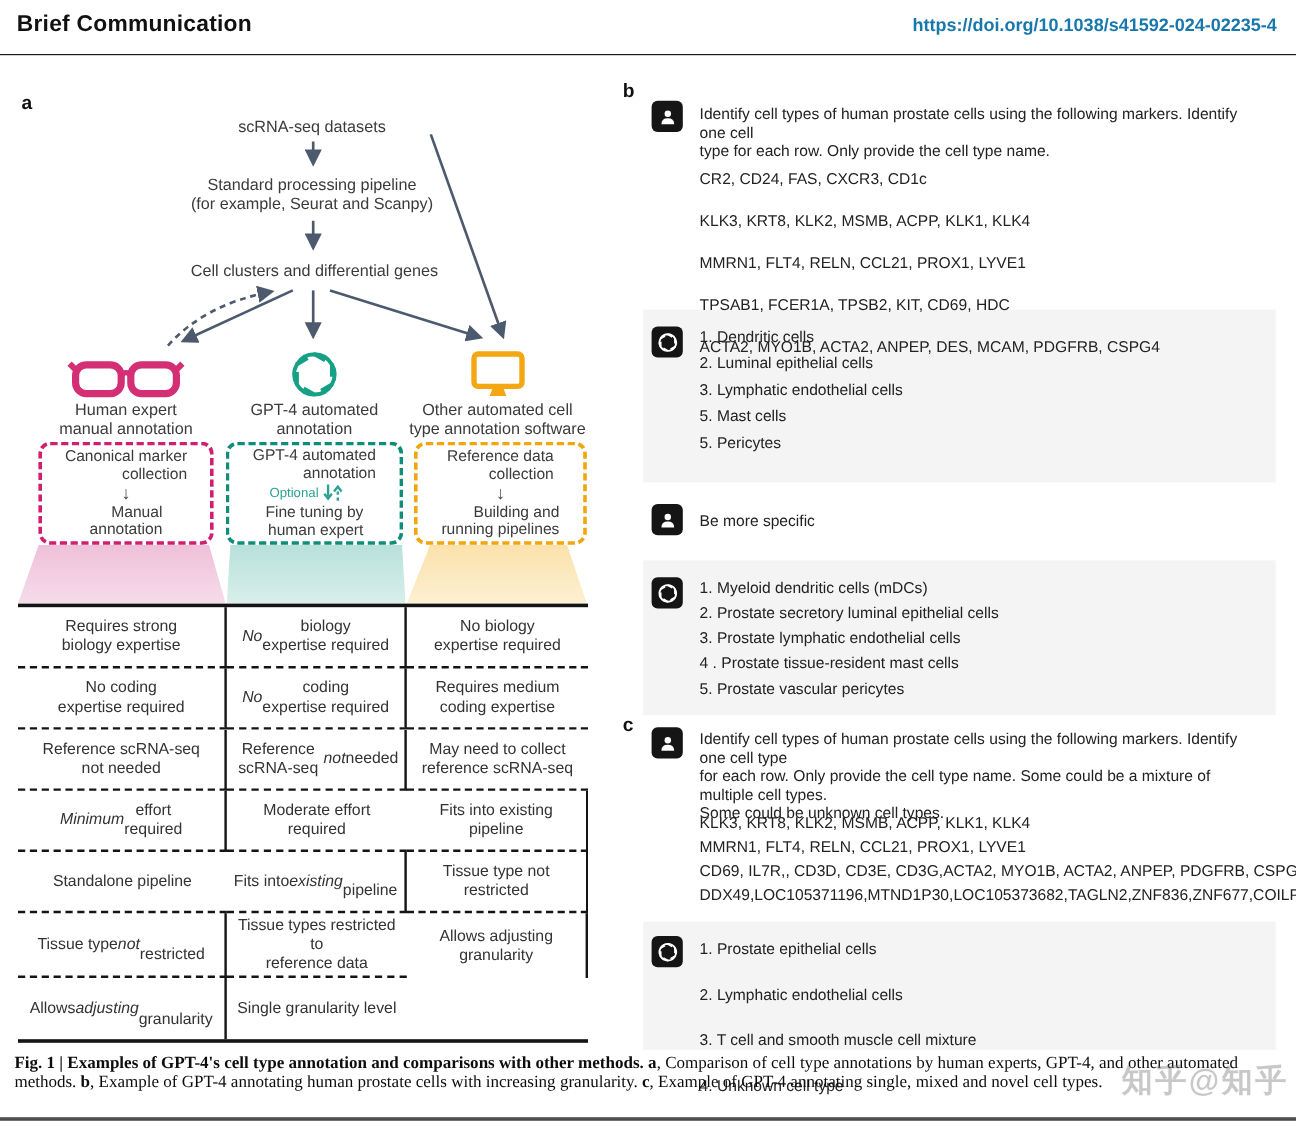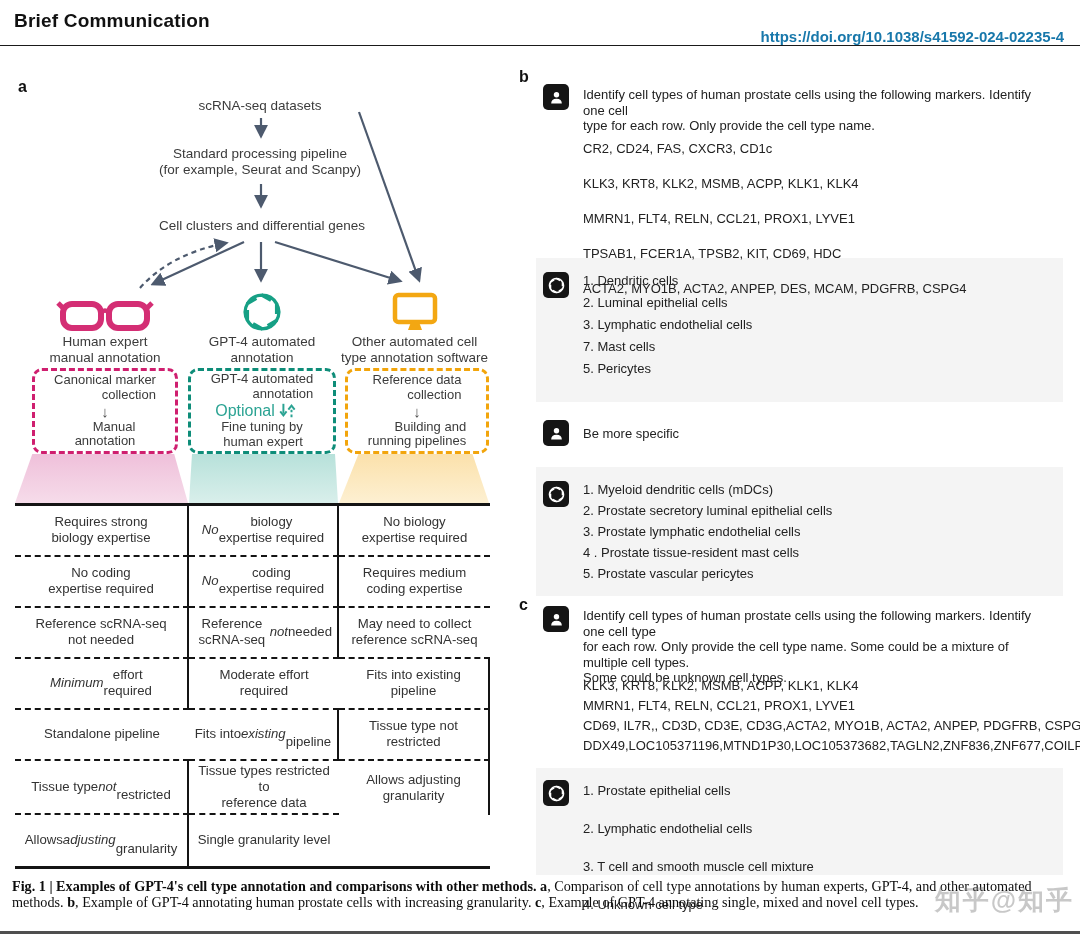--- a/index.html
+++ b/index.html
@@ -3,41 +3,41 @@
 <meta charset="utf-8">
 <style>
   html,body{margin:0;padding:0;background:#fff;}
   .page{position:relative;width:1080px;height:946px;background:#ffffff;overflow:hidden;
         font-family:"Liberation Sans",sans-serif;color:#333;}
   .pre{white-space:pre-line;}
 
   
   .hdr{position:absolute;left:0;top:0;width:1080px;height:45px;border-bottom:1.5px solid #1a1a1a;}
   .hdr-cat{position:absolute;left:14px;top:10px;font-size:19px;font-weight:bold;color:#111;letter-spacing:.2px;}
-  .hdr-doi{position:absolute;right:16px;top:13px;font-size:15px;font-weight:bold;color:#1878ab;text-decoration:none;margin-top:15px;}
+  .hdr-doi{position:absolute;right:16px;top:13px;font-size:15px;font-weight:bold;color:#1878ab;text-decoration:none;}
 
   
   .plabel{position:absolute;font-size:16px;font-weight:bold;color:#111;}
 
   
   .panel-a{position:absolute;left:12px;top:62px;width:492px;height:812px;}
   .flow-svg{position:absolute;left:0;top:0;}
   .flow-text{position:absolute;text-align:center;font-size:13.5px;line-height:1.2;color:#3b3b3b;}
   .icon-wrap{position:absolute;}
   .m-label{position:absolute;text-align:center;font-size:13.5px;line-height:1.2;color:#3b3b3b;}
 
   .dbox{position:absolute;top:306px;height:86px;border-radius:10px;border:3.5px dashed;
         display:flex;flex-direction:column;align-items:center;justify-content:center;
         text-align:right;font-size:13px;line-height:1.14;color:#3b3b3b;box-sizing:border-box;padding:2px;}
   .dbox.pink{border-color:#cf1f6f;}
   .dbox.teal{border-color:#0e8d79;}
   .dbox.orange{border-color:#f2a50c;}
   .dbox-arrow{font-size:15px;font-weight:bold;color:#4f4f4f;line-height:1;margin:1px 0;}
   .opt-row{display:flex;align-items:center;gap:2px;transform:translateX(-6px);margin:0;}
-  .opt-label{color:#2ba393;font-size:16px;}
+  .opt-label{color:#2ba393;font-size:11px;}
 
   .trap{position:absolute;top:392px;height:49px;}
   .trap.t1{left:3px;width:173px;background:linear-gradient(#efc0da,#f6dcea);
            clip-path:polygon(10% 0,92% 0,100% 100%,0 100%);}
   .trap.t2{left:177px;width:149px;background:linear-gradient(#b7e1da,#d9efeb);
            clip-path:polygon(2% 0,98% 0,100% 100%,0 100%);}
   .trap.t3{left:327px;width:150px;background:linear-gradient(#fbe1ab,#fdf0d2);
            clip-path:polygon(13% 0,89% 0,100% 100%,0 100%);}
 
   .cmp-table{position:absolute;left:3px;top:441px;width:475px;height:360px;
@@ -246,21 +246,21 @@
         <path d="M24 6.5 A17.5 17.5 0 0 1 39.2 15.3 L39.2 26" transform="rotate(180 24 24)"></path>
         <path d="M24 6.5 A17.5 17.5 0 0 1 39.2 15.3 L39.2 26" transform="rotate(240 24 24)"></path>
         <path d="M24 6.5 A17.5 17.5 0 0 1 39.2 15.3 L39.2 26" transform="rotate(300 24 24)"></path>
           </g>
         </svg>
     </div>
     <div class="chat-list" style="left:68px;top:212px;gap:8px;">
       <div>1. Dendritic cells</div>
       <div>2. Luminal epithelial cells</div>
       <div>3. Lymphatic endothelial cells</div>
-      <div>7. Mast cells</div>
+      <div>5. Mast cells</div>
       <div>5. Pericytes</div>
     </div>
 
     <div class="chip" style="left:28px;top:358px;">
       <svg width="17" height="17" viewBox="0 0 24 24">
           <circle cx="12" cy="8.2" r="3.8" fill="#fff"></circle>
           <path d="M4.5 20.5 Q4.5 13.6 12 13.6 Q19.5 13.6 19.5 20.5 Z" fill="#fff"></path>
         </svg>
     </div>
     <div class="chat-text" style="left:68px;top:364px;">Be more specific</div>

